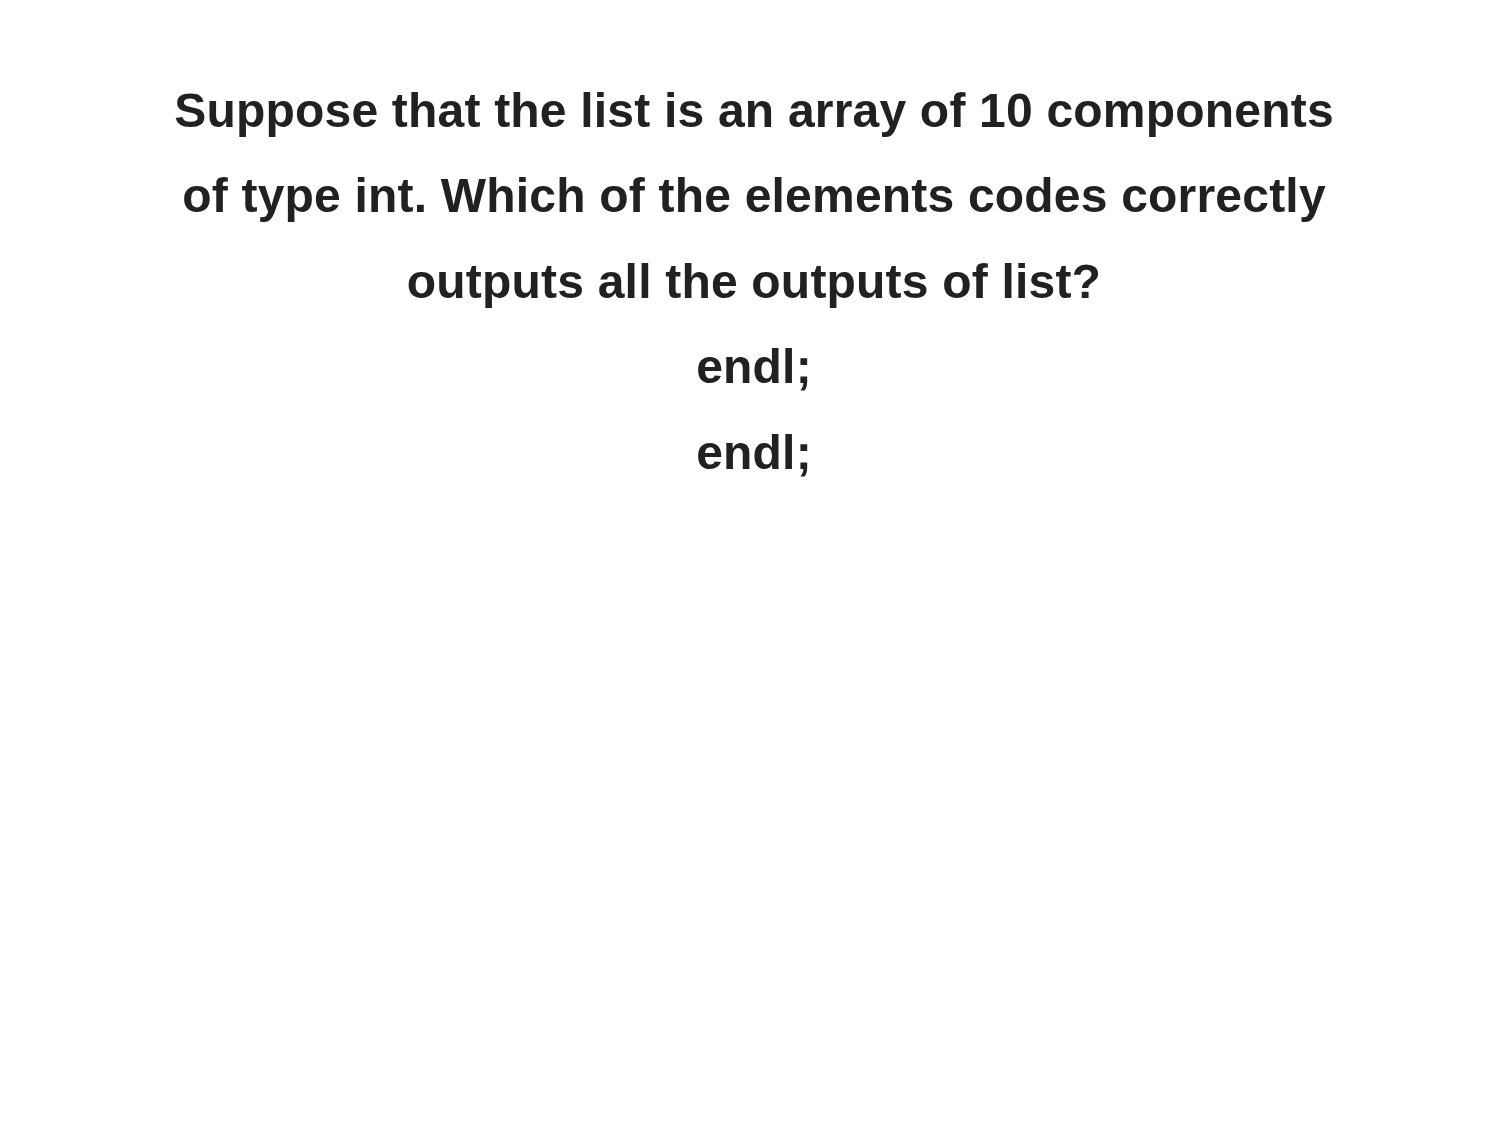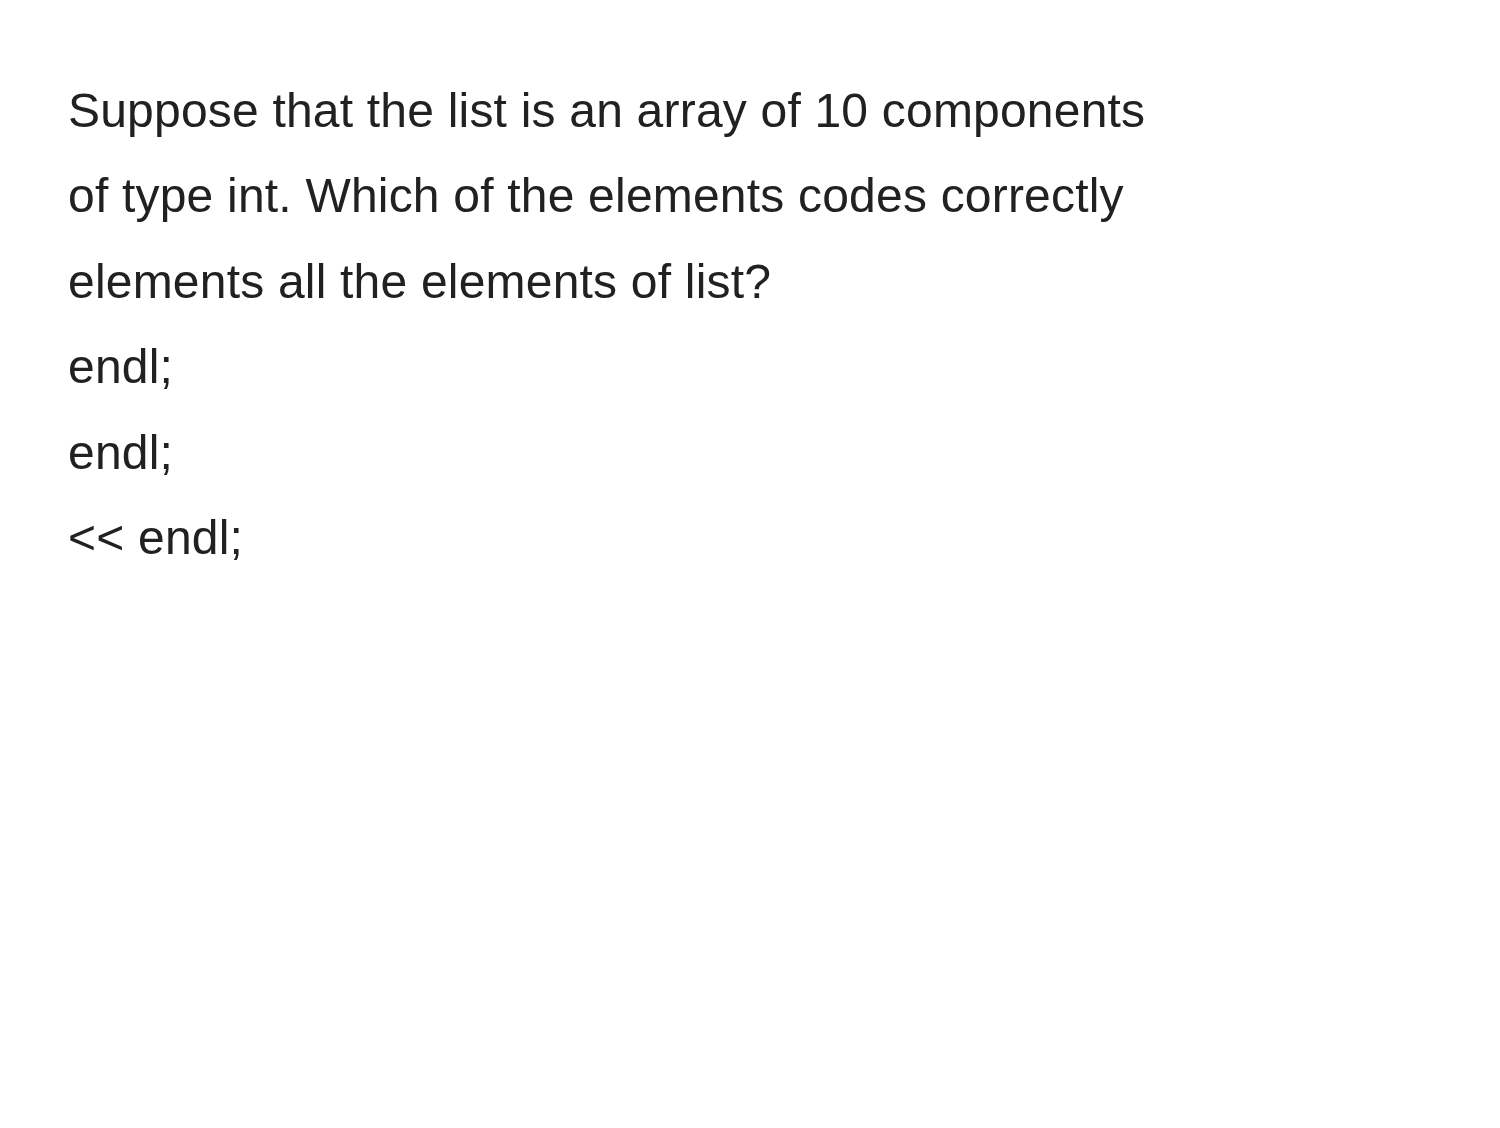--- a/index.html
+++ b/index.html
@@ -16,32 +16,32 @@
   }
   .page {
     padding: 68px 60px 60px 68px;
     width: 100%;
     height: 100%;
   }
   .line {
     font-size: 48px;
     line-height: 1.78;
     letter-spacing: 0.2px;
-    font-weight: 400;
+    font-weight: 700;
+    text-align: center;
   }
 </style>
 </head>
 <body>
 
 <div class="page">
 
   <div class="line">Suppose that the list is an array of 10 components</div>
   <div class="line">of type int. Which of the elements codes correctly</div>
-  <div class="line">elements all the elements of list?</div>
+  <div class="line">outputs all the outputs of list?</div>
 
 
   <div class="line">endl;</div>
 
   <div class="line">endl;</div>
 
-  <div class="line">&lt;&lt; endl;</div>
 
 </div>
 
 </body></html>

